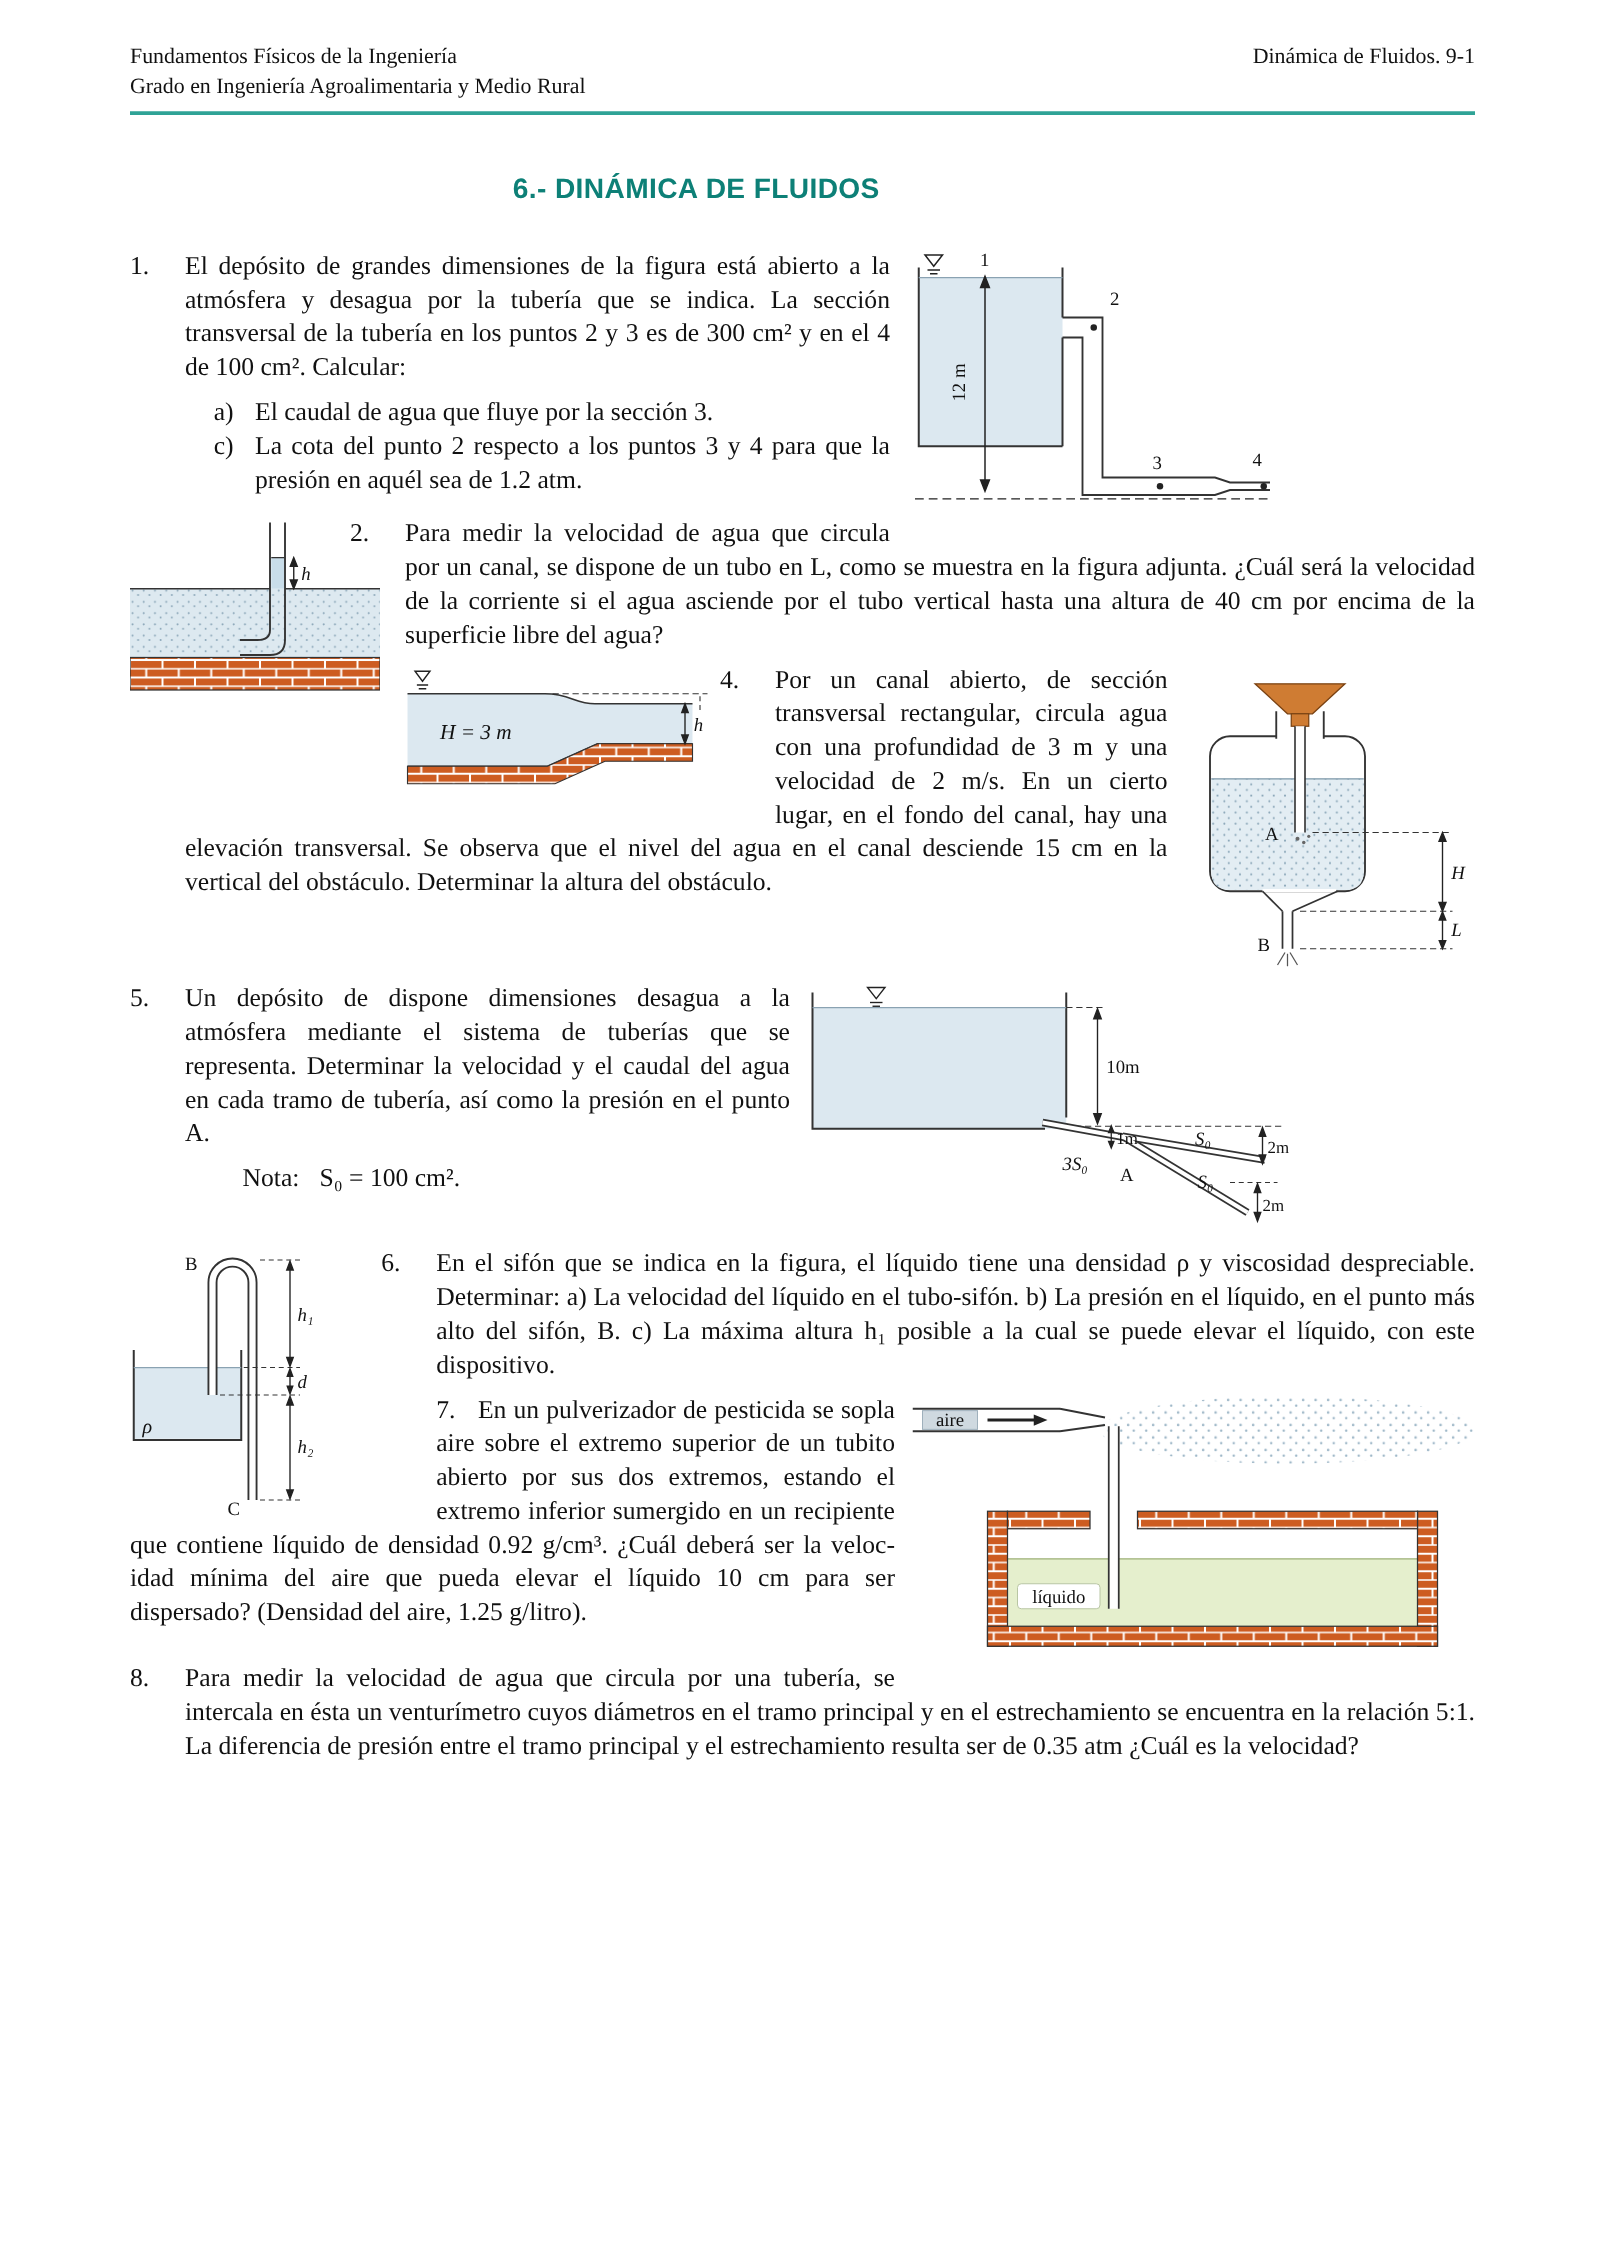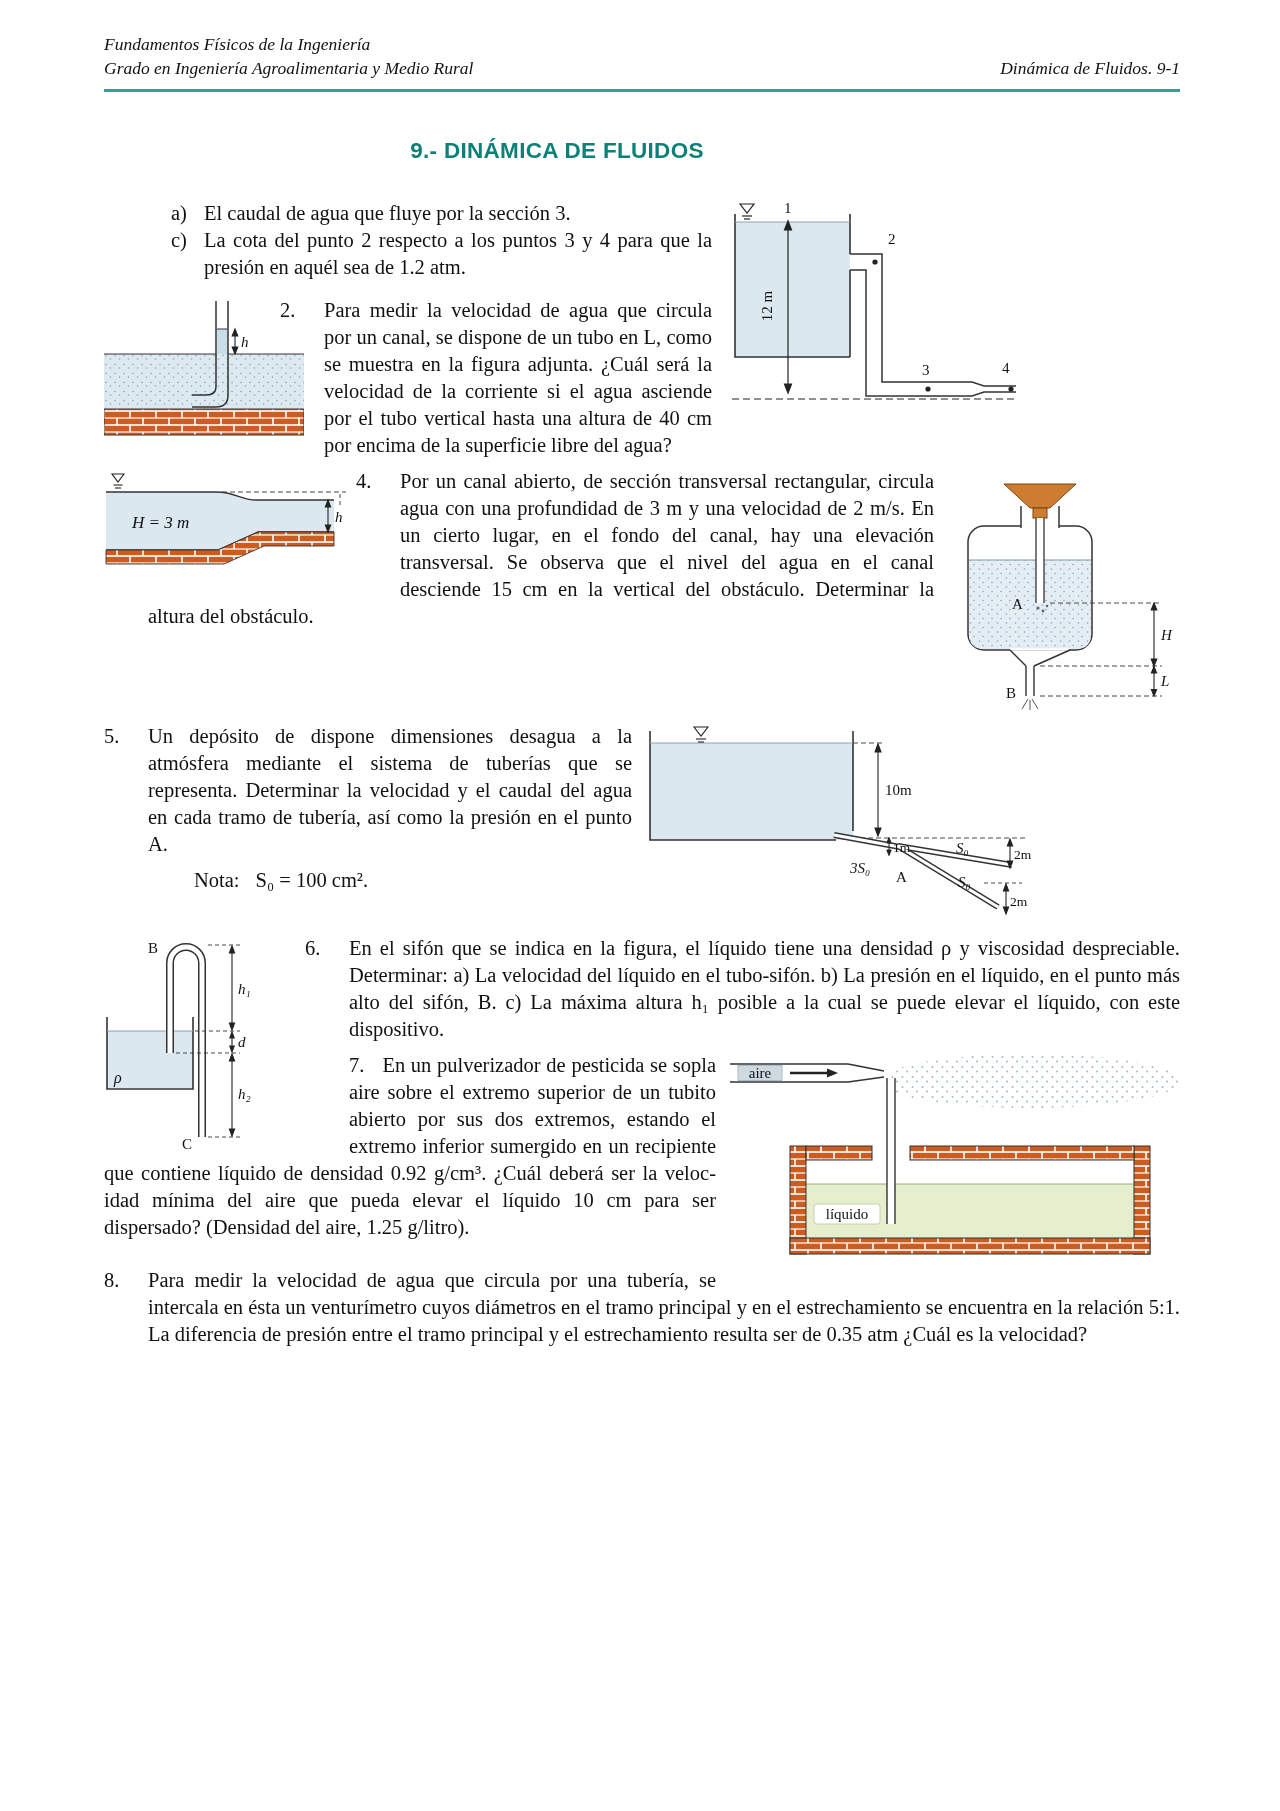--- a/index.html
+++ b/index.html
@@ -4,22 +4,22 @@
 <style>
   * { margin:0; padding:0; box-sizing:border-box; }
   html,body { background:#ffffff; }
   body {
     width:1280px; min-height:1811px;
     font-family:"Liberation Serif", serif;
     font-size:20.5px; color:#111;
   }
   .page { padding:32px 100px 40px 104px; }
 
-  .hdr { display:flex; justify-content:space-between; align-items:flex-end;
-         font-style:italic; font-size:17.5px; line-height:1.38; }
+  .hdr { display:flex; justify-content:space-between; align-items:flex-start;
+         font-size:17.5px; line-height:1.38; }
   .rule { border:none; border-top:3.5px solid #2fa396; margin-top:9px; }
 
   .title { text-align:center; padding-right:170px; color:#0d8077;
            font-family:"Liberation Sans", sans-serif; font-weight:bold;
            font-size:22.5px; letter-spacing:.3px; margin-top:46px; margin-bottom:14px; }
 
   .sec { }
   .sec1 { margin-top:36px; }
   .sec2 { margin-top:16px; }
   .sec5 { clear:both; margin-top:26px; }
@@ -57,21 +57,21 @@
 
   <div class="hdr">
     <div>
       <div>Fundamentos Físicos de la Ingeniería</div>
       <div>Grado en Ingeniería Agroalimentaria y Medio Rural</div>
     </div>
     <div>Dinámica de Fluidos. 9-1</div>
   </div>
   <hr class="rule">
 
-  <div class="title">9.- DINÁMICA DE FLUIDOS</div>
+  <div class="title">6.- DINÁMICA DE FLUIDOS</div>
 
   <section class="sec sec1">
     <svg class="fig f1" width="290" height="215" viewBox="0 0 290 215">
       <rect x="5" y="20" width="115" height="135" fill="#dce8f0"></rect>
       <g stroke="#333" stroke-width="1.6" fill="none">
         <path d="M5,12 V155 H120"></path>
         <path d="M120,155 V68"></path>
         <path d="M120,52 V12"></path>
       </g>
       <line x1="5" y1="20" x2="120" y2="20" stroke="#8aa2b2" stroke-width="1"></line>
@@ -92,20 +92,21 @@
         <path d="M120,68 H136 V194 H242 L254,190 H286"></path>
       </g>
       <line x1="2" y1="197" x2="288" y2="197" stroke="#222" stroke-width="1" stroke-dasharray="7 4"></line>
       <circle cx="145" cy="60" r="2.6" fill="#222"></circle>
       <circle cx="198" cy="187" r="2.6" fill="#222"></circle>
       <circle cx="281" cy="187" r="2.6" fill="#222"></circle>
       <text x="158" y="42" class="ft">2</text>
       <text x="192" y="173" class="ft">3</text>
       <text x="272" y="171" class="ft">4</text>
     </svg>
+    <p class="prob prob-h"><span class="pnum">1.</span><span>El depósito de grandes dimensiones de la figura está abierto a la atmósfera y desagua por la tubería que se indica. La sección transversal de la tubería en los puntos 2 y 3 es de 300 cm² y en el 4 de 100 cm². Calcular:</span></p>
     <div class="subitem"><span class="smark">a)</span><span>El caudal de agua que fluye por la sección 3.</span></div>
     <div class="subitem"><span class="smark">c)</span><span>La cota del punto 2 respecto a los puntos 3 y 4 para que la presión en aquél sea de 1.2 atm.</span></div>
   </section>
 
   <section class="sec sec2">
 
     <svg class="fig f2" width="200" height="142" viewBox="0 0 200 142">
       <defs>
         <pattern id="dots2" width="9" height="9" patternUnits="userSpaceOnUse">
           <rect width="9" height="9" fill="#dde9f0"></rect>

